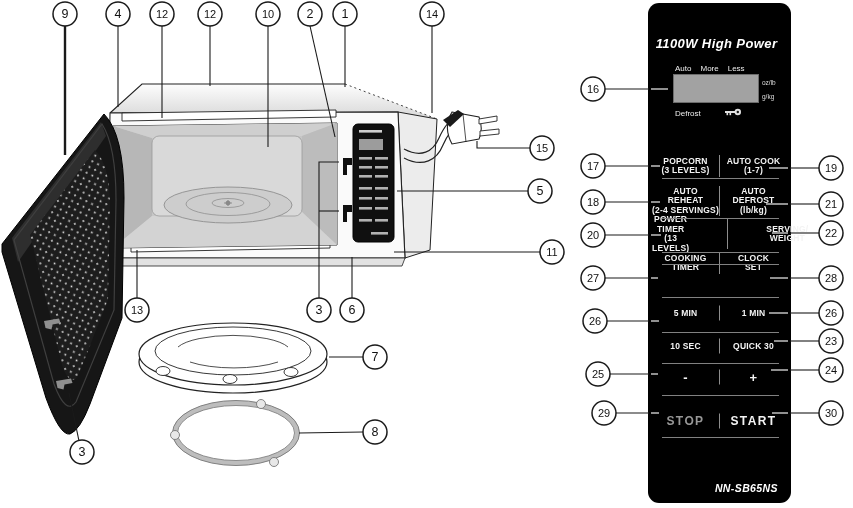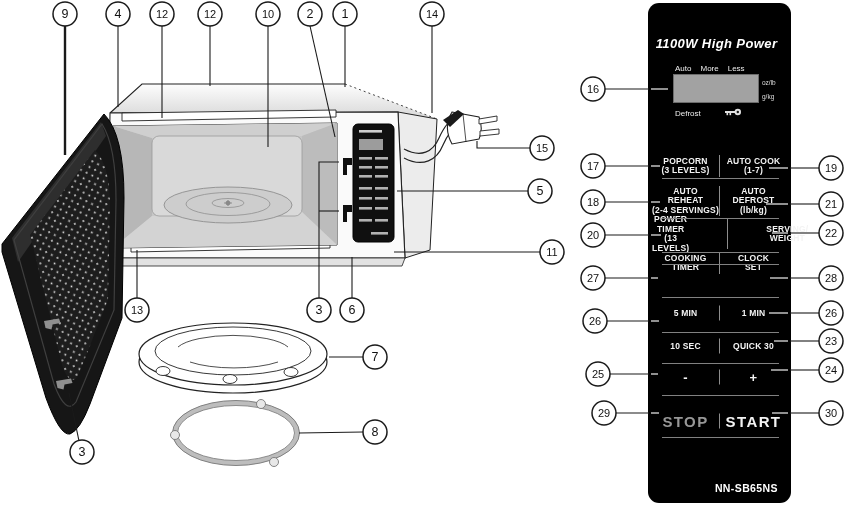--- a/index.html
+++ b/index.html
@@ -19,23 +19,23 @@
   .disp-bottom{position:absolute;top:105px;left:27px;display:flex;align-items:center;gap:24px;
                color:#ececec;font-size:8px;}
   .sep{position:absolute;left:14px;width:117px;height:1px;background:#818181;}
   .prow{position:absolute;left:4px;width:135px;display:flex;align-items:center;
         transform:translateY(-50%);}
   .pcell{flex:1;text-align:center;color:#f3f3f3;cursor:pointer;}
   .pline{font-size:8.5px;font-weight:bold;line-height:9.5px;letter-spacing:.2px;}
   .pdiv{width:1px;background:#8d8d8d;flex:0 0 1px;}
   .muted .pline{color:#979797;}
   .plusminus .pline{font-size:13px;line-height:13px;}
-  .startstop .pline{font-size:15px;letter-spacing:1.4px;line-height:11px;}
+  .startstop .pline{font-size:12px;letter-spacing:1.4px;line-height:11px;}
   .model{position:absolute;right:13px;top:479px;color:#fff;font-weight:bold;
-         font-size:10.5px;letter-spacing:.4px;}
+         font-size:10.5px;letter-spacing:.4px;font-style:italic;}
   
   svg.art{position:absolute;left:0;top:0;pointer-events:none;}
 </style>
 </head>
 <body>
 
 <div class="stage">
 
   <div class="cpanel">
     <div class="brand">1100W High Power</div>

